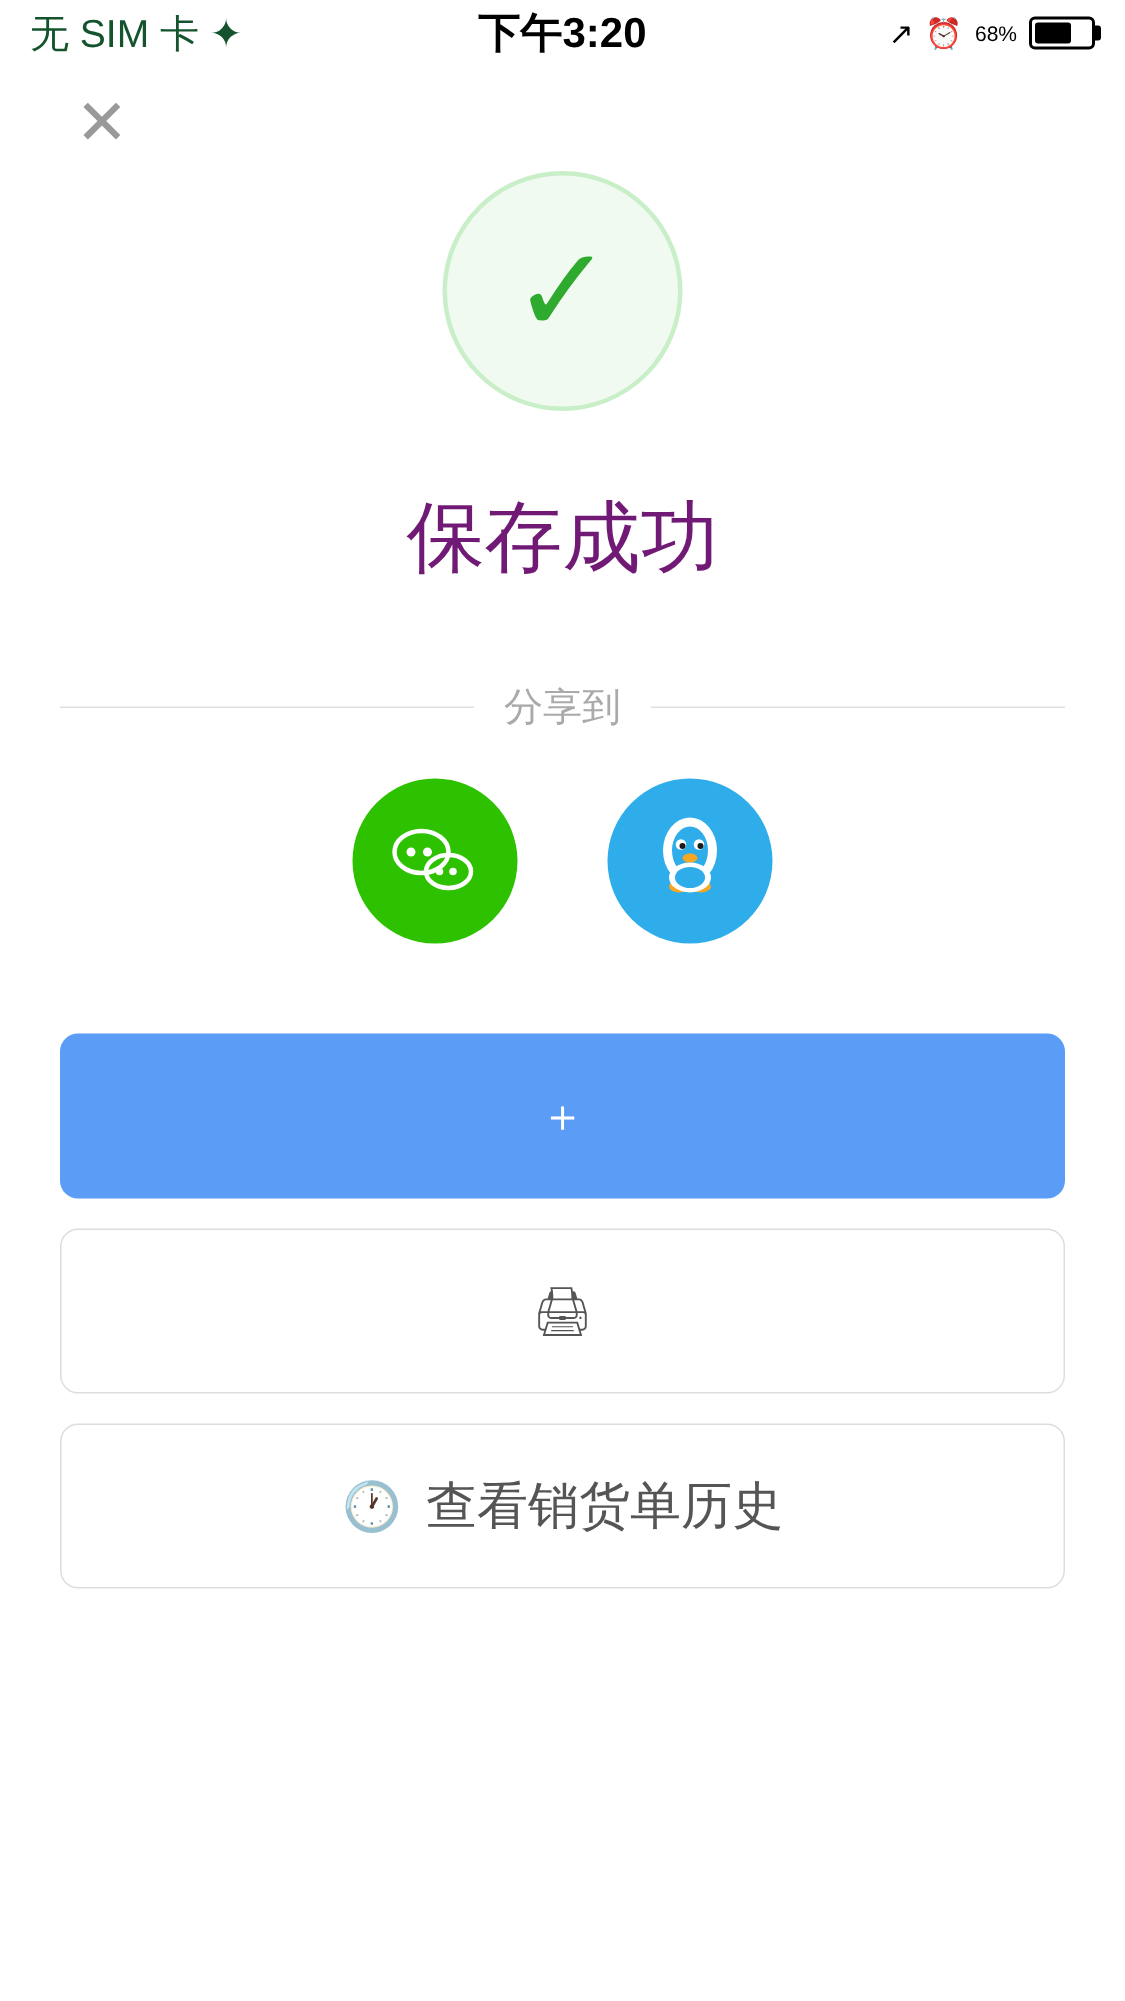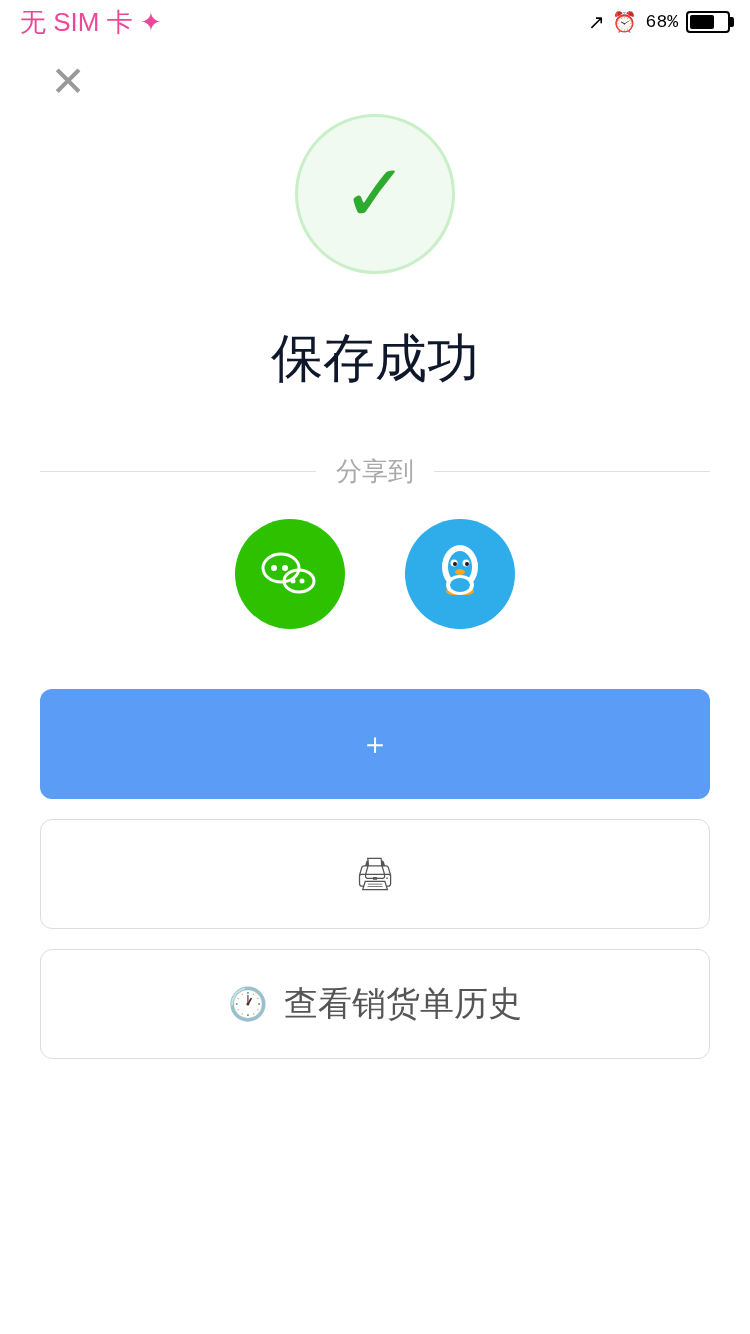--- a/index.html
+++ b/index.html
@@ -25,43 +25,42 @@
       padding: 0 20px;
       flex-shrink: 0;
     }
 
     .status-left {
       display: flex;
       align-items: center;
       gap: 10px;
       font-size: 26px;
       font-weight: 500;
-      color: #ec4899;
+      color: #14532d;
     }
 
     .status-center {
       font-size: 28px;
       font-weight: 600;
       color: #000;
       position: absolute;
       left: 50%;
       transform: translateX(-50%);
     }
 
     .status-right {
       display: flex;
       align-items: center;
       gap: 8px;
       font-size: 24px;
       color: #000;
     }
 
     .battery-text {
-      font-size: 18px;
-      font-family: Liberation Mono, monospace;
+      font-size: 14px;
     }
 
     .battery-icon {
       width: 44px;
       height: 22px;
       border: 2px solid #000;
       border-radius: 4px;
       position: relative;
       display: flex;
       align-items: center;
@@ -131,21 +130,21 @@
     .check-mark {
       font-size: 80px;
       color: #2eaa2e;
       line-height: 1;
     }
 
     
     .success-title {
       font-size: 52px;
       font-weight: 500;
-      color: #0f172a;
+      color: #701a75;
       margin-bottom: 60px;
     }
 
     
     .share-section {
       width: 100%;
       padding: 0 40px;
       margin-bottom: 60px;
     }
 
@@ -232,20 +231,21 @@
       font-size: 34px;
     }
   </style>
 </head>
 <body>
 
 <div class="status-bar" style="position:relative;">
   <div class="status-left">
     <span>无 SIM 卡 ✦</span>
   </div>
+  <div class="status-center">下午3:20</div>
   <div class="status-right">
     <span style="font-size:20px;">↗</span>
     <span style="font-size:20px;">⏰</span>
     <span class="battery-text">68%</span>
     <div class="battery-icon">
       <div class="battery-fill"></div>
     </div>
   </div>
 </div>
 

